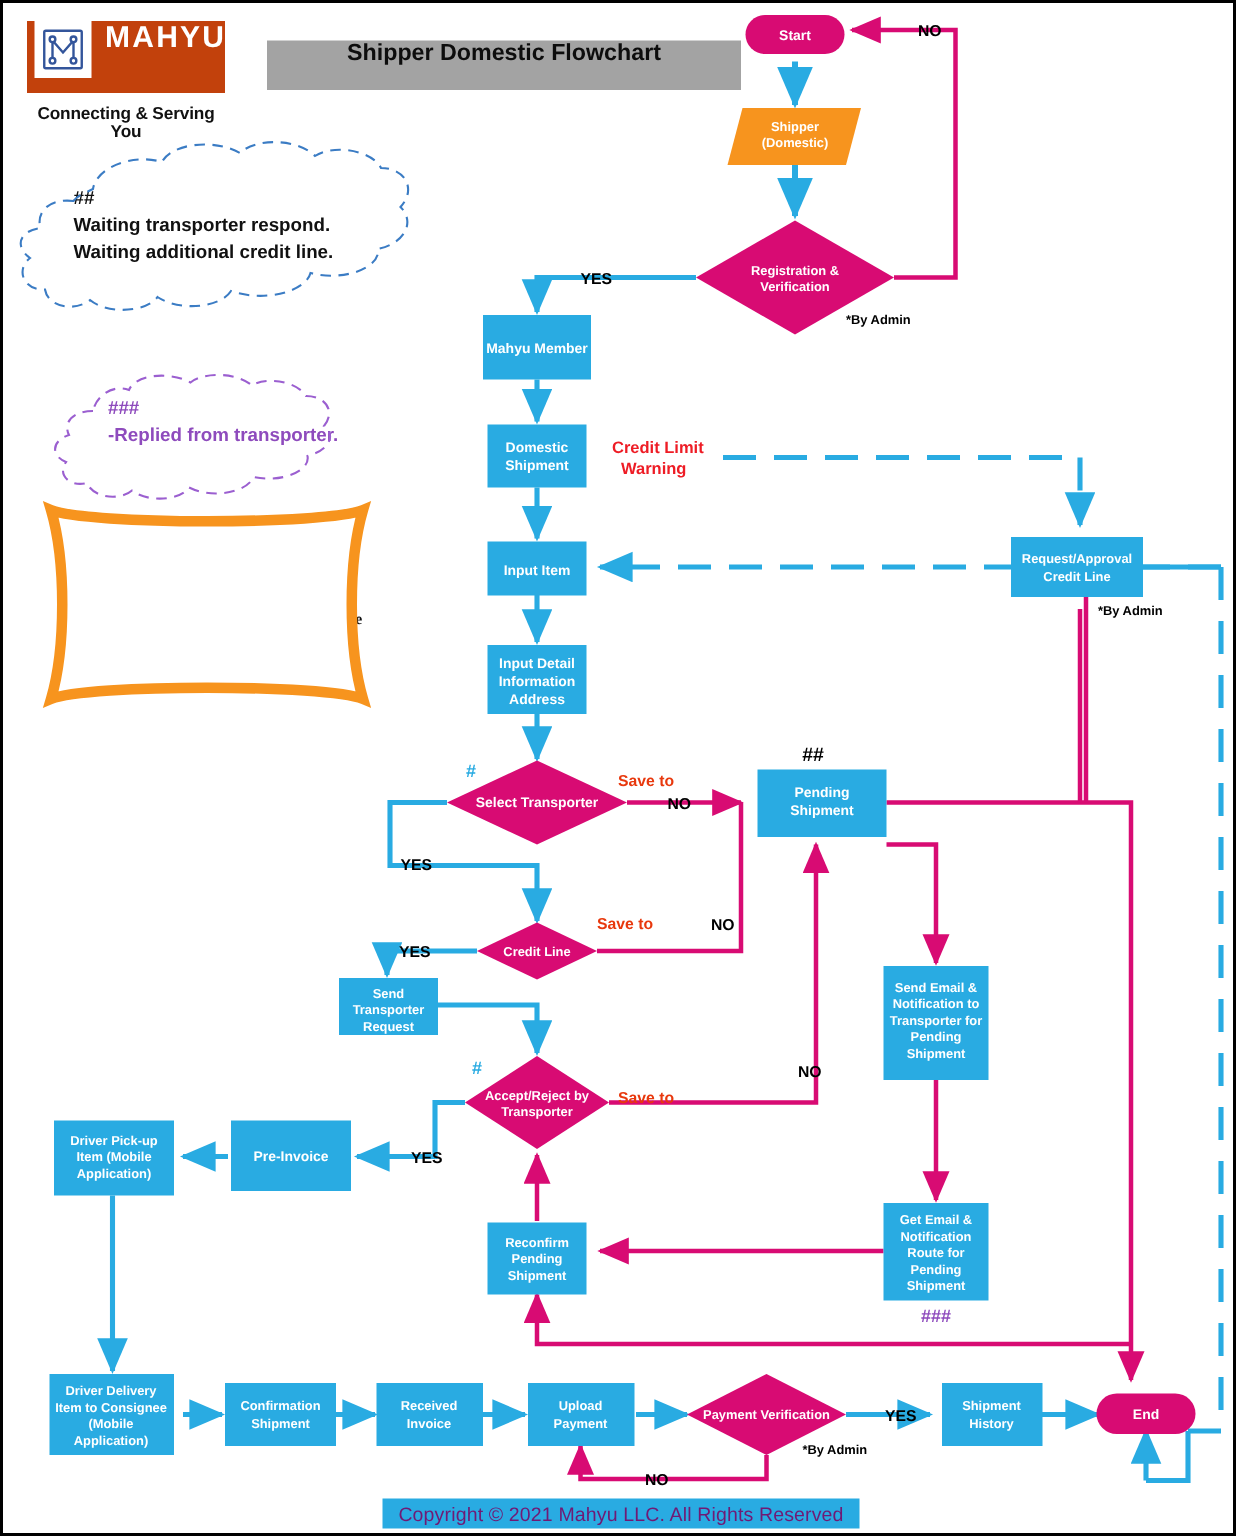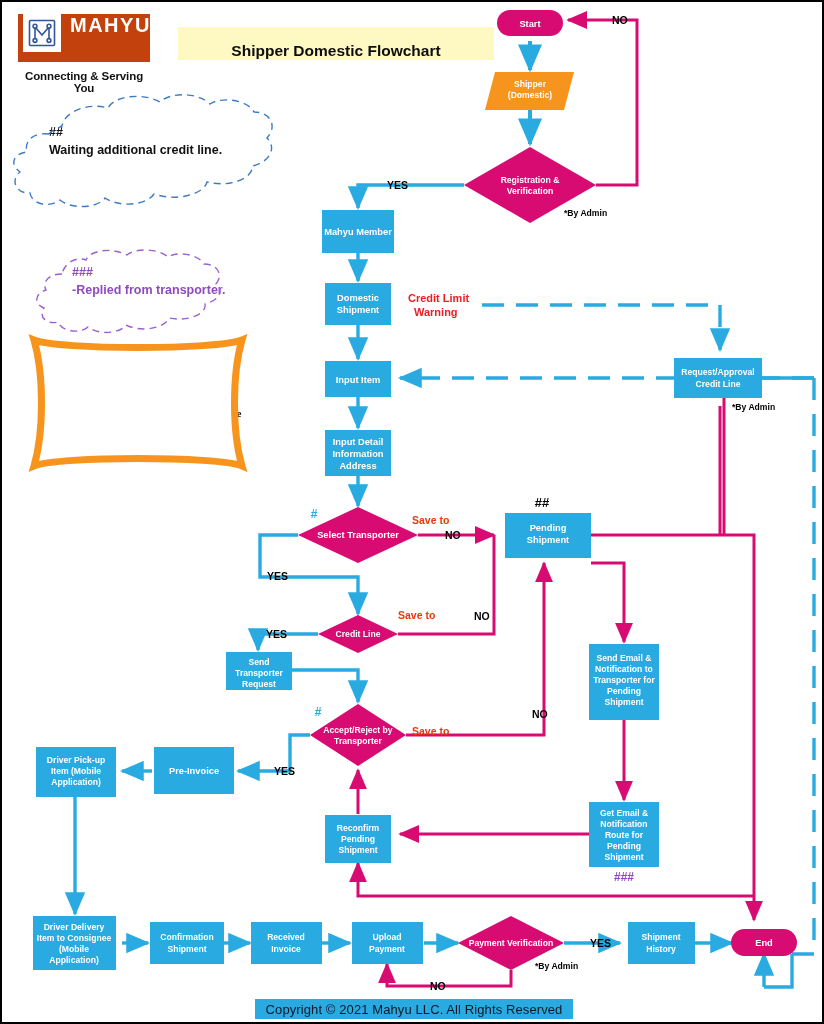--- a/index.html
+++ b/index.html
@@ -23,29 +23,29 @@
     color:#fff;font-size:20px;font-weight:bold;letter-spacing:1.5px;
     margin-left:9px;font-family:"Liberation Sans",sans-serif;
   }
   #logo-tag{
     text-align:center;font-size:11.5px;font-weight:bold;color:#111;
     margin-top:8px;letter-spacing:-0.1px;
   }
   
   #title-bar{
     position:absolute;left:176px;top:25px;width:316px;height:33px;
-    background:#fef9c3;display:flex;align-items:flex-end;justify-content:center;
+    background:#a3a3a3;display:flex;align-items:flex-start;justify-content:center;
   }
   #title-text{font-size:15.5px;font-weight:bold;color:#0d0d0d;}
   
   #footer-bar{
     position:absolute;left:253px;top:997px;width:318px;height:20px;
     background:#29ABE2;display:flex;align-items:center;justify-content:center;
   }
-  #footer-text{font-size:13px;color:#0f172a;letter-spacing:0.1px;}
+  #footer-text{font-size:13px;color:#701a75;letter-spacing:0.1px;}
   
   .overlay-text{position:absolute;}
   #cloud1-text{left:47px;top:122px;width:250px;font-size:12.5px;font-weight:bold;color:#111;line-height:1.42;}
   #cloud2-text{left:70px;top:262px;width:200px;font-size:12.5px;font-weight:bold;color:#8e4bbd;line-height:1.42;}
   #banner-text{
     left:44px;top:346px;width:200px;text-align:center;
     font-family:"Liberation Serif",serif;color:#111;
   }
   #banner-hash{font-family:"Liberation Sans",sans-serif;color:#29ABE2;font-size:13px;font-weight:bold;margin-bottom:5px;}
   .banner-p{font-size:10.5px;font-weight:bold;line-height:1.35;}
@@ -88,20 +88,21 @@
   <div id="title-bar">
     <span id="title-text">Shipper Domestic Flowchart</span>
   </div>
 
   <div id="footer-bar">
     <span id="footer-text">Copyright © 2021 Mahyu LLC. All Rights Reserved</span>
   </div>
 
   <div class="overlay-text" id="cloud1-text">
     <div>##</div>
+    <div>Waiting transporter respond.</div>
     <div>Waiting additional credit line.</div>
   </div>
 
   <div class="overlay-text" id="cloud2-text">
     <div>###</div>
     <div>-Replied from transporter.</div>
   </div>
 
   <div class="overlay-text" id="banner-text">
     <div id="banner-hash">#</div>

